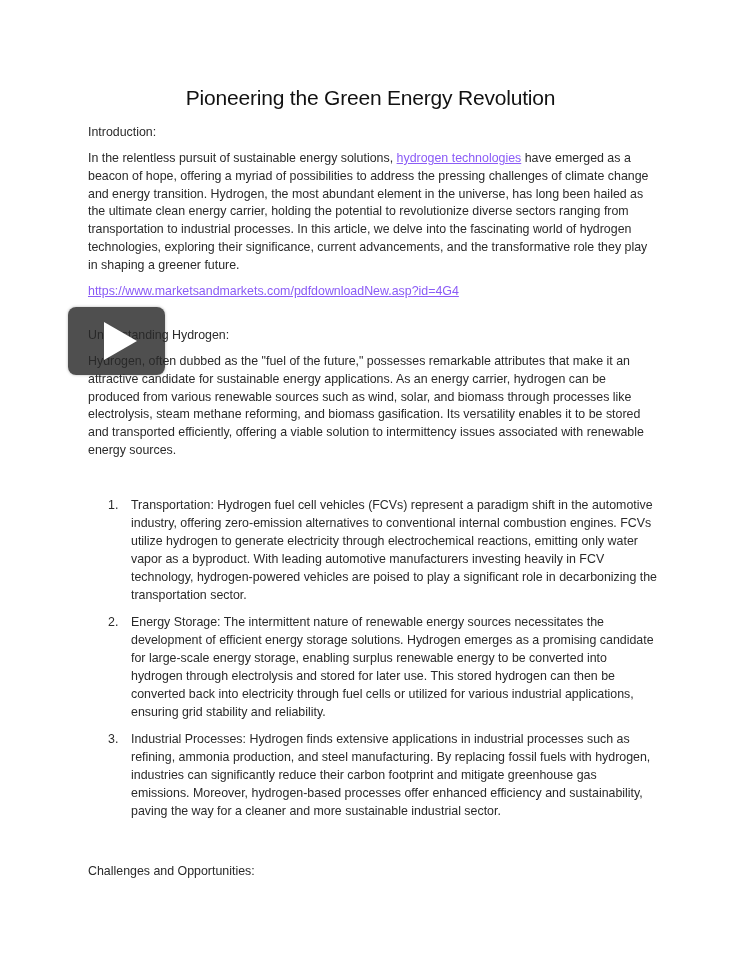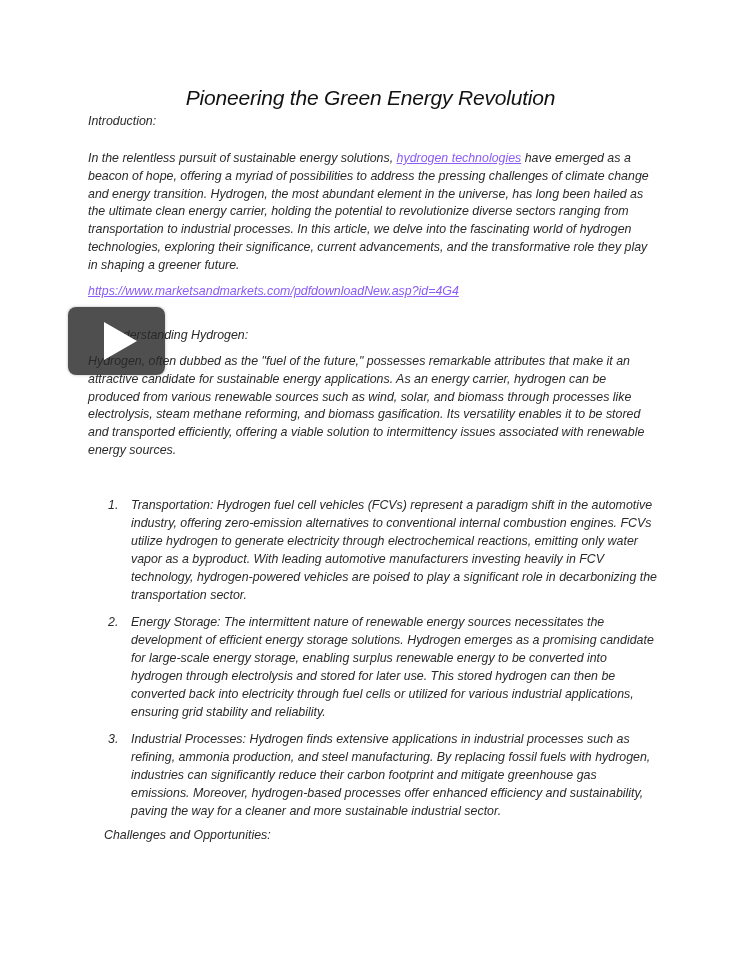--- a/index.html
+++ b/index.html
@@ -1,18 +1,18 @@
 <!DOCTYPE html>
 <html><head>
 <meta charset="utf-8">
 <style>
   html, body { margin:0; padding:0; background:#ffffff; }
   body { width:741px; height:960px; position:relative; overflow:hidden;
          font-family:"Liberation Sans", sans-serif; color:#222; }
-  .page { position:absolute; left:0; top:0; width:741px; height:760px; background:#fff;font-style:italic; }
+  .page { position:absolute; left:0; top:0; width:741px; height:760px; background:#fff; }
   .title { position:absolute; left:0; width:741px; top:86px; text-align:center;
            font-size:21px; font-weight:normal; color:#111; letter-spacing:-0.2px; }
   .block { position:absolute; left:88px; width:570px; font-size:12.4px; line-height:17.8px; color:#2a2a2a; }
   .heading { position:absolute; left:88px; font-size:12.4px; color:#2a2a2a; }
   .link { color:#8b5cf6; text-decoration:underline; cursor:pointer; }
   .list { position:absolute; left:108px; width:550px; margin:0; padding:0; list-style:none; }
   .list li { position:relative; padding-left:23px; font-size:12.4px; line-height:18px; color:#2a2a2a; }
   .list li .num { position:absolute; left:0; top:0; }
   .play { position:absolute; left:68px; top:307px; width:97px; height:68px;
           background:rgba(40,40,40,0.82); border-radius:8px; cursor:pointer;
@@ -21,49 +21,49 @@
                border-top:19px solid transparent; border-bottom:19px solid transparent;
                border-left:33px solid #ffffff; }
 </style>
 </head>
 <body>
 
 <div class="page">
 
   <div class="title">Pioneering the Green Energy Revolution</div>
 
-  <div class="heading" style="top:114px;">Introduction:</div>
+  <div class="heading" style="top:125px;">Introduction:</div>
 
   <div class="block" style="top:150px;">
     <span>In the  relentless pursuit of sustainable energy solutions, </span><span class="link">hydrogen technologies</span><span> have emerged as a beacon  of hope, offering  a myriad of possibilities to address the pressing challenges of climate change and energy transition. Hydrogen, the most abundant element in the universe, has long been hailed as the ultimate  clean energy carrier,  holding the potential to revolutionize  diverse sectors ranging from transportation to industrial processes.  In this article,  we delve into the  fascinating world of hydrogen technologies, exploring their significance, current advancements, and the transformative role they play in shaping a greener future.</span>
   </div>
 
   <div class="block" style="top:283px;">
     <div><span class="link">https://www.marketsandmarkets.com/pdfdownloadNew.asp?id=4G4</span></div>
   </div>
 
-  <div class="heading" style="top:328px;margin-left:19px;">Understanding Hydrogen:</div>
+  <div class="heading" style="top:328px;">Understanding Hydrogen:</div>
 
   <div class="block" style="top:353px;">Hydrogen, often dubbed  as the  "fuel of the  future," possesses remarkable attributes that make it an attractive  candidate for sustainable energy  applications. As an energy carrier,  hydrogen can  be produced  from various renewable sources  such  as wind, solar, and biomass through processes like electrolysis, steam methane reforming,  and biomass gasification. Its versatility  enables  it to be stored and  transported efficiently,  offering  a viable solution  to intermittency  issues associated with renewable energy sources.</div>
 
 
   <ul class="list" style="top:496px;">
     <li style="margin-bottom:9px;">
       <span class="num">1.</span>
       <span>Transportation:   Hydrogen fuel  cell  vehicles (FCVs) represent a paradigm shift in the automotive industry,  offering  zero-emission alternatives to conventional internal combustion  engines. FCVs utilize  hydrogen to generate  electricity  through electrochemical reactions, emitting  only water  vapor as a byproduct. With leading automotive manufacturers investing heavily in FCV technology, hydrogen-powered vehicles are poised to play a significant role in decarbonizing the transportation sector.</span>
     </li>
     <li style="margin-bottom:9px;">
       <span class="num">2.</span>
       <span>Energy Storage: The intermittent  nature of renewable energy sources necessitates the development of efficient  energy storage solutions. Hydrogen emerges as a promising candidate for large-scale   energy storage, enabling surplus renewable energy  to be converted into hydrogen through electrolysis and stored for later  use.  This stored hydrogen can  then be converted back into electricity   through fuel cells  or utilized  for various industrial applications, ensuring grid stability and reliability.</span>
     </li>
     <li>
       <span class="num">3.</span>
       <span>Industrial Processes: Hydrogen finds extensive applications in industrial processes such as refining,  ammonia production, and steel manufacturing. By replacing fossil fuels with hydrogen, industries can significantly reduce their  carbon  footprint  and mitigate greenhouse gas emissions. Moreover,  hydrogen-based processes offer  enhanced efficiency and sustainability, paving the way for a cleaner and more sustainable industrial sector.</span>
     </li>
   </ul>
 
-  <div class="heading" style="top:828px;margin-left:16px;">Challenges  and Opportunities:</div>
+  <div class="heading" style="top:864px;">Challenges  and Opportunities:</div>
 
   <div class="play">
     <div class="tri"></div>
   </div>
 
 </div>
 
 </body></html>

